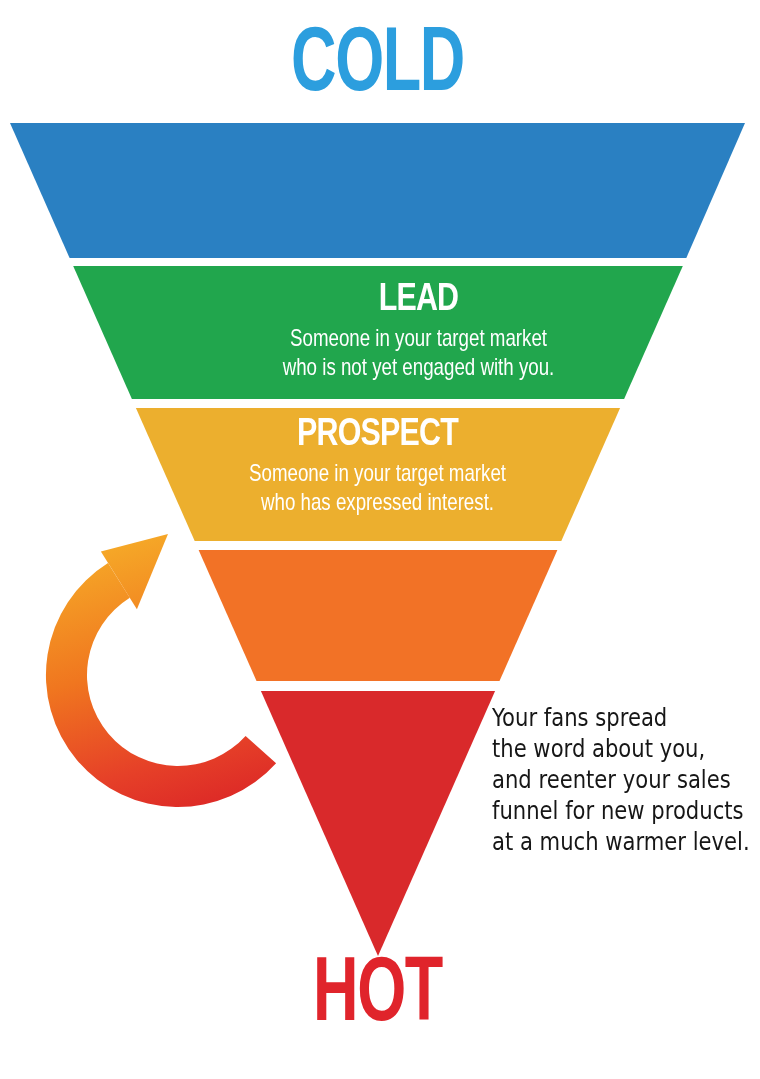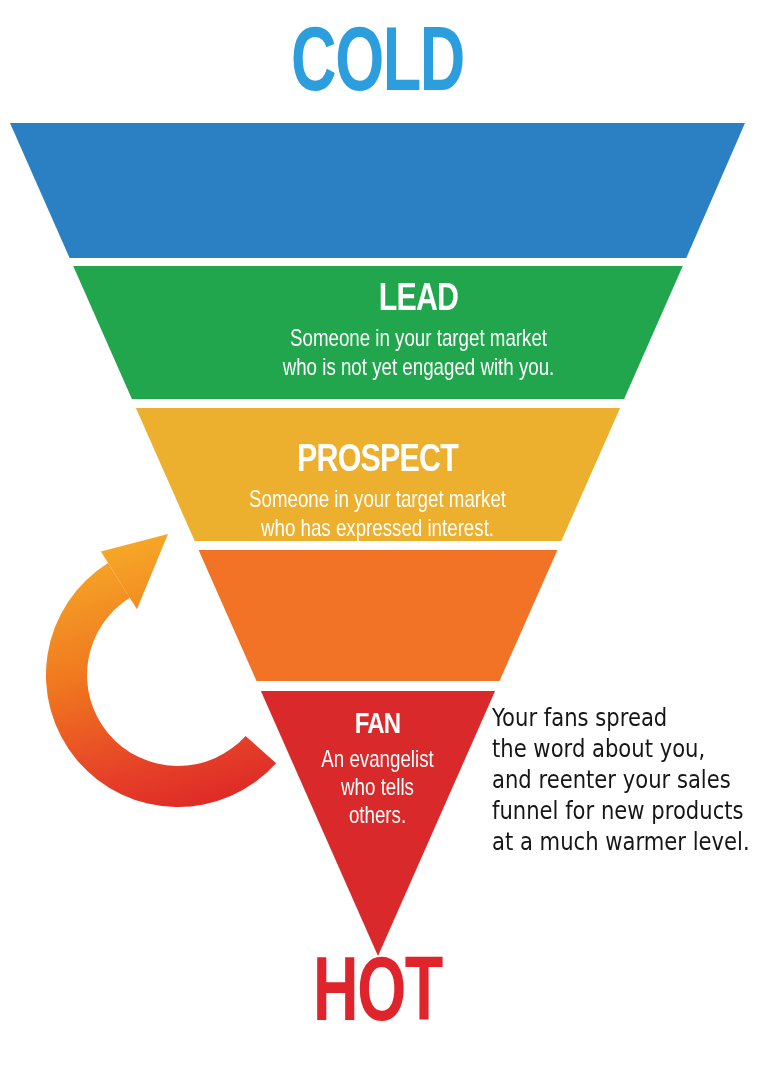--- a/index.html
+++ b/index.html
@@ -30,21 +30,21 @@
     letter-spacing:-1px;
     transform:scaleX(0.80);transform-origin:50% 50%;
     white-space:nowrap;
   }
   .sec-desc{
     margin-top:4px;
     font-size:24px;line-height:29px;
     transform:scaleX(0.78);transform-origin:50% 50%;
     white-space:pre-line;
   }
-  .s1{top:142px;} .s2{top:277px;margin-left:41px;} .s3{top:438px;text-align:center;} .s4{top:563px;}
+  .s1{top:142px;} .s2{top:277px;margin-left:41px;} .s3{top:412px;text-align:center;} .s4{top:563px;}
   .s5{top:706px;}
   .s5 .sec-title{font-size:30px;}
   .s5 .sec-desc{margin-top:6px;line-height:28px;}
   .annotation{
     position:absolute;left:492px;top:703px;
     width:300px;
     font-family:"DejaVu Sans", sans-serif;
     font-size:24px;line-height:31px;
     transform:scaleX(0.88);transform-origin:0 0;
     white-space:pre-line;
@@ -90,26 +90,20 @@
 who is not yet engaged with you.</div>
   </div>
 
   <div class="sec s3">
     <div class="sec-title">PROSPECT</div>
     <div class="sec-desc">Someone in your target market
 who has expressed interest.</div>
   </div>
 
 
-  <div class="sec s5">
-    <div class="sec-title">FAN</div>
-    <div class="sec-desc">An evangelist
-who tells
-others.</div>
-  </div>
 
   <div class="annotation" style="color: rgb(22, 22, 22);">Your fans spread
 the word about you,
 and reenter your sales
 funnel for new products
 at a much warmer level.</div>
 
   <div class="big-label hot" style="color: rgb(224, 36, 43);">HOT</div>
 
 </div>

